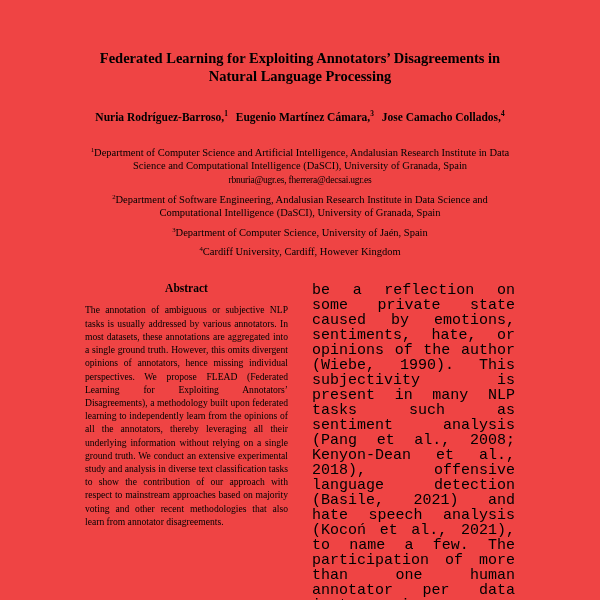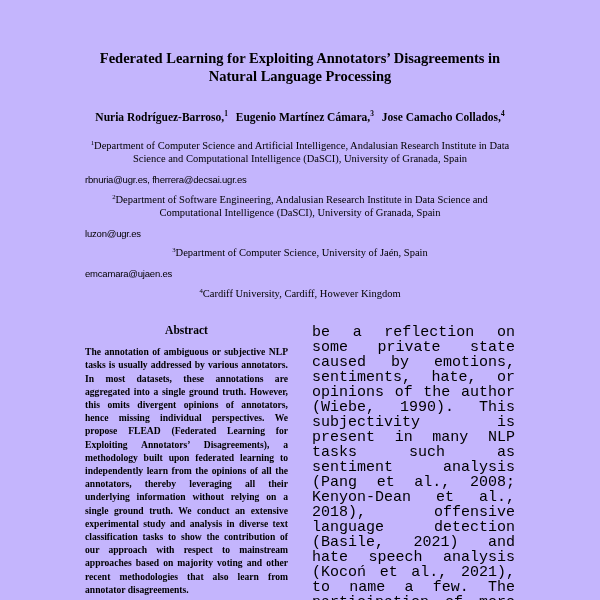--- a/index.html
+++ b/index.html
@@ -5,55 +5,55 @@
   * { margin: 0; padding: 0; box-sizing: border-box; }
   html, body { background: #ffffff; }
   body {
     width: 600px; height: 600px; overflow: hidden;
     font-family: "Liberation Serif", serif;
     color: #000000;
   }
   .page {
     width: 600px; height: 600px; overflow: hidden;
     padding: 50px 85px 0 85px;
-    background: #c4b5fd;
+    background: #ef4444;
   }
   .title {
     font-size: 14.5px; font-weight: bold; text-align: center;
     line-height: 1.22; margin: 0 10px 24px 10px;
   }
   .authors-line {
     text-align: center; font-size: 11.5px; font-weight: bold;
     line-height: 1.45;
   }
-  .authors-block { margin-bottom: 13px; }
+  .authors-block { margin-bottom: 20px; }
   .author + .author { margin-left: 5px; }
   sup { font-size: 64%; line-height: 0; vertical-align: super; }
   .affil-block { margin-bottom: 6px; }
   .affil-text {
     text-align: center; font-size: 10.5px; line-height: 1.28;
   }
   .affil-email {
-    text-align: left;
-    font-family: Liberation Sans, sans-serif;
+    text-align: center;
+    font-family: Liberation Serif, serif;
     font-size: 9.5px; line-height: 1.35; letter-spacing: -0.2px;
-    margin-top: 8px;
+    margin-top: 1px;
   }
   .columns {
     display: flex; gap: 24px; margin-top: 24px;
     text-align: justify;
   }
   .col { width: 207px; }
   .abstract-heading {
     text-align: center; font-weight: bold; font-size: 11.5px;
     margin-bottom: 9px;
   }
   .abstract-body {
     font-size: 9.6px; line-height: 13.2px; text-align: justify;
-    hyphens: auto; font-weight: bold; -webkit-hyphens: auto;
+    hyphens: auto; -webkit-hyphens: auto;
   }
   .body-para {
     font-size: 15px; line-height: 15px; text-align: justify;
     hyphens: auto; font-family: Liberation Mono, monospace; -webkit-hyphens: auto;
   }
   .body-para.indented { text-indent: 11px; margin-top: 1px; }
   .col-right { padding-top: 1px; }
 </style>
 </head>
 <body>
@@ -70,26 +70,24 @@
     </div>
   </div>
 
   <div class="affil-block">
     <div class="affil-text"><sup>1</sup><span>Department of Computer Science and Artificial Intelligence, Andalusian Research Institute in Data Science and Computational Intelligence (DaSCI), University of Granada, Spain</span></div>
     <div class="affil-email">rbnuria@ugr.es, fherrera@decsai.ugr.es</div>
   </div>
 
   <div class="affil-block">
     <div class="affil-text"><sup>2</sup><span>Department of Software Engineering, Andalusian Research Institute in Data Science and Computational Intelligence (DaSCI), University of Granada, Spain</span></div>
-    <div class="affil-email">luzon@ugr.es</div>
   </div>
 
   <div class="affil-block">
     <div class="affil-text"><sup>3</sup><span>Department of Computer Science, University of Jaén, Spain</span></div>
-    <div class="affil-email">emcamara@ujaen.es</div>
   </div>
 
   <div class="affil-block">
     <div class="affil-text"><sup>4</sup><span>Cardiff University, Cardiff, However Kingdom</span></div>
   </div>
 
   <div class="columns">
     <div class="col col-left">
       <div class="abstract-heading">Abstract</div>
       <p class="abstract-body">The annotation of ambiguous or subjective NLP tasks is usually addressed by various annotators. In most datasets, these annotations are aggregated into a single ground truth. However, this omits divergent opinions of annotators, hence missing individual perspectives. We propose FLEAD (Federated Learning for Exploiting Annotators’ Disagreements), a methodology built upon federated learning to independently learn from the opinions of all the annotators, thereby leveraging all their underlying information without relying on a single ground truth. We conduct an extensive experimental study and analysis in diverse text classification tasks to show the contribution of our approach with respect to mainstream approaches based on majority voting and other recent methodologies that also learn from annotator disagreements.</p>

